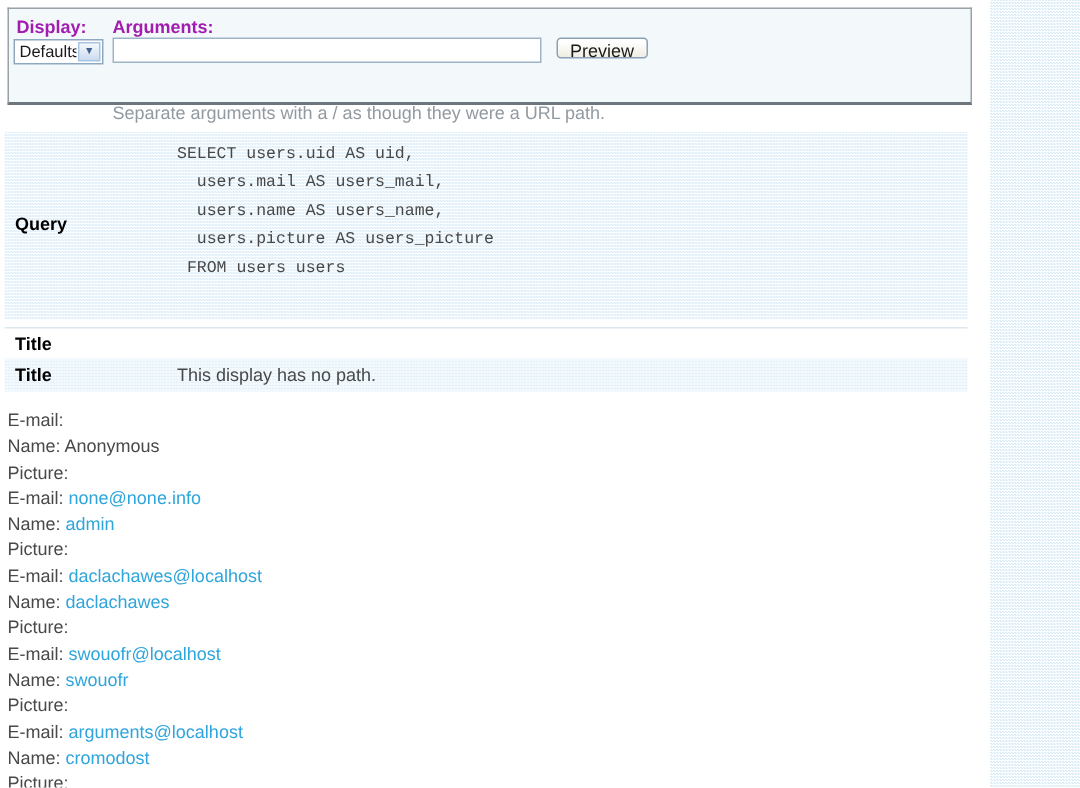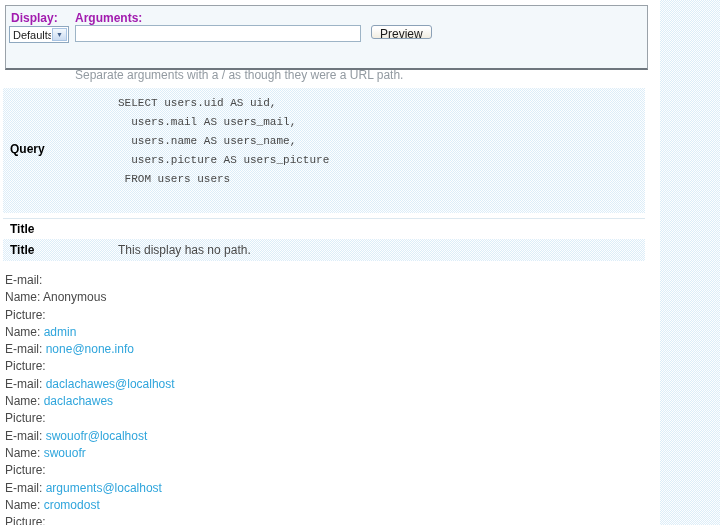--- a/index.html
+++ b/index.html
@@ -119,22 +119,22 @@
       <span class="row-value">This display has no path.</span>
     </div>
   </div>
 
   <div class="user-list">
 
     <div class="line"><span>E-mail:</span></div>
     <div class="line"><span>Name:</span> <span>Anonymous</span></div>
     <div class="line"><span>Picture:</span></div>
 
+    <div class="line"><span>E-mail:</span> <a>none@none.info</a></div>
     <div class="line"><span>Name:</span> <a>admin</a></div>
-    <div class="line"><span>E-mail:</span> <a>none@none.info</a></div>
     <div class="line"><span>Picture:</span></div>
 
     <div class="line"><span>E-mail:</span> <a>daclachawes@localhost</a></div>
     <div class="line"><span>Name:</span> <a>daclachawes</a></div>
     <div class="line"><span>Picture:</span></div>
 
     <div class="line"><span>E-mail:</span> <a>swouofr@localhost</a></div>
     <div class="line"><span>Name:</span> <a>swouofr</a></div>
     <div class="line"><span>Picture:</span></div>
 

